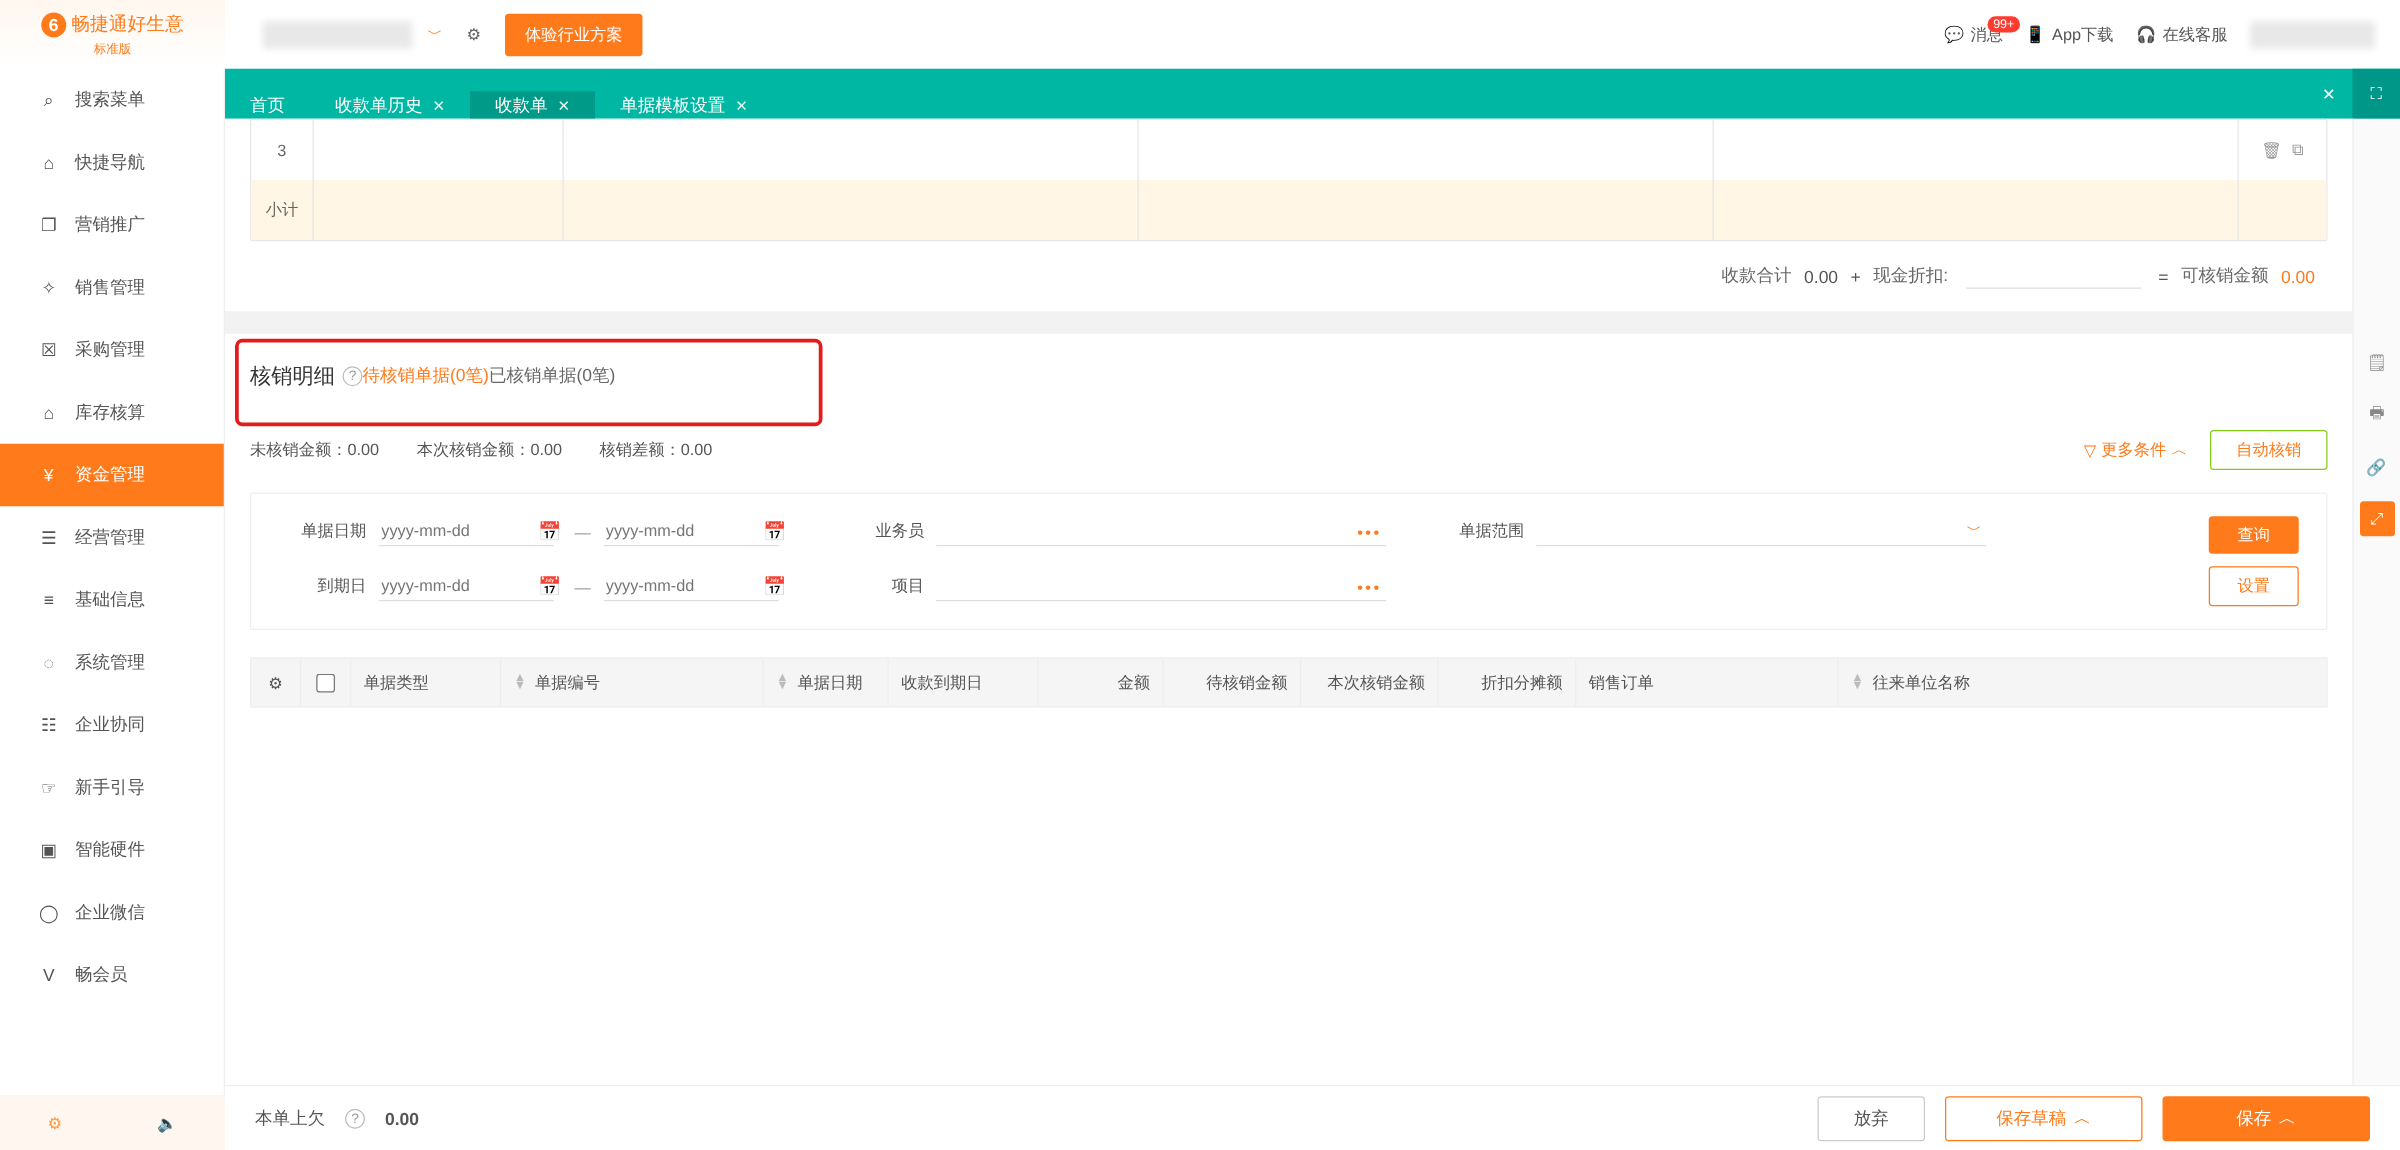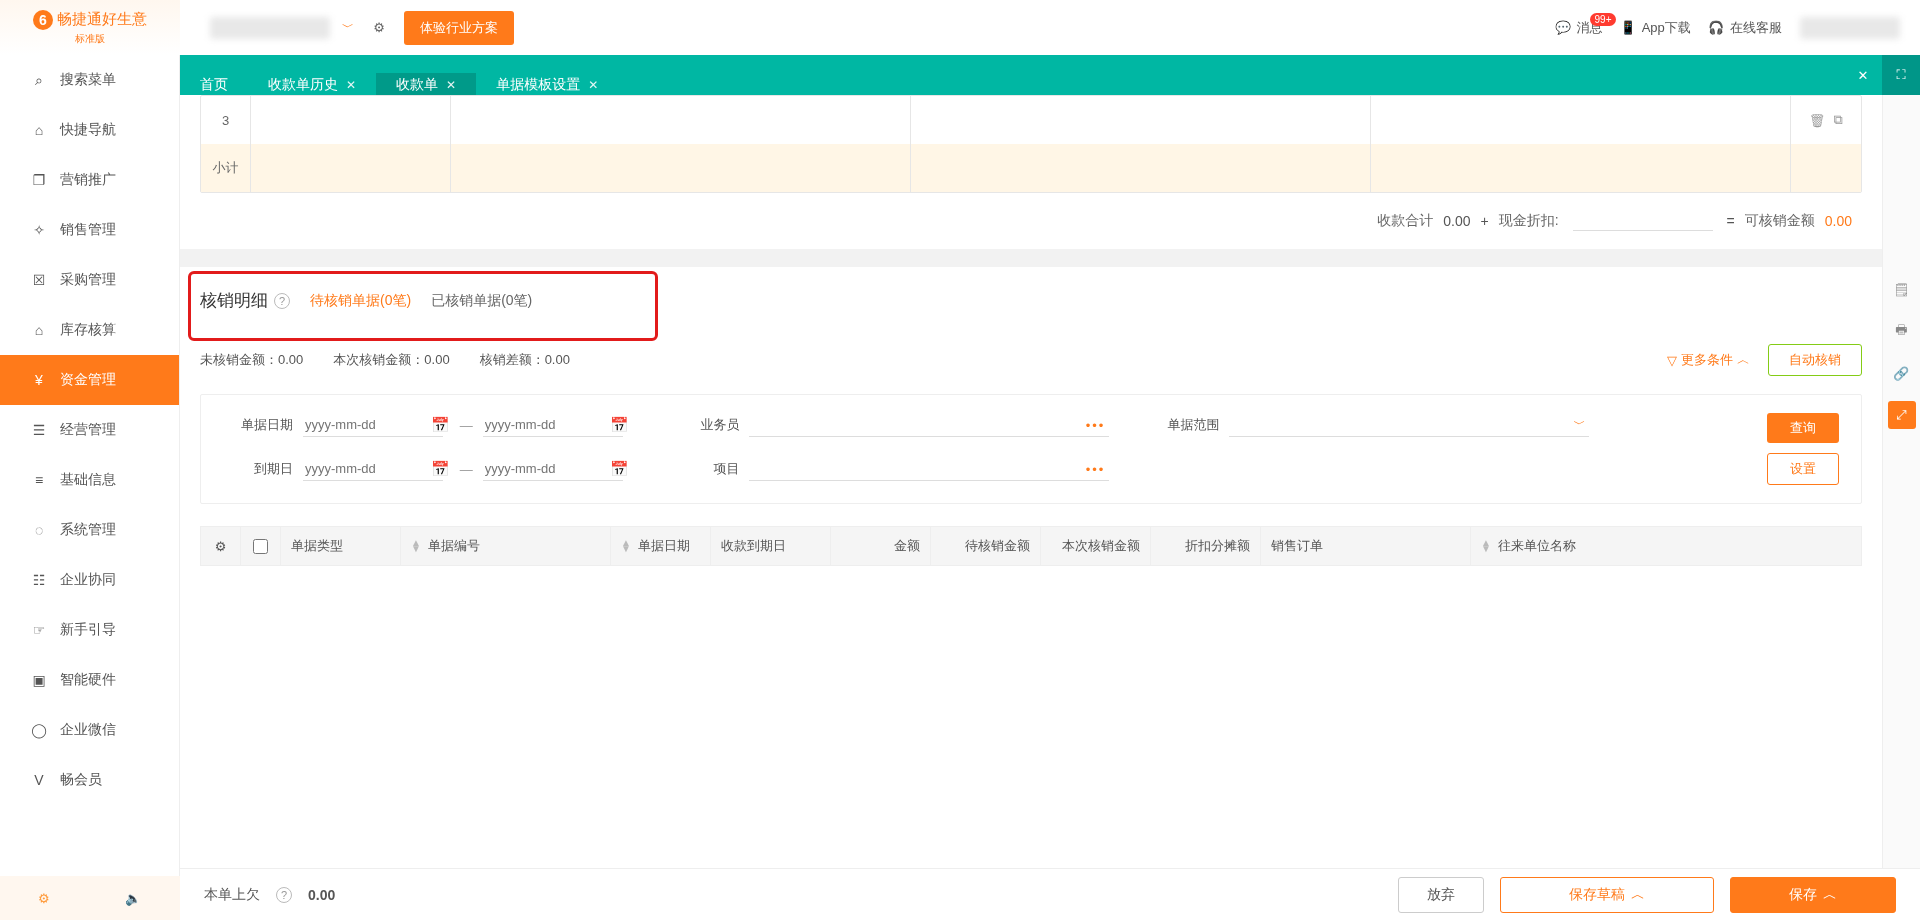--- a/index.html
+++ b/index.html
@@ -55,21 +55,21 @@
 
 .totals { display:flex; justify-content:flex-end; align-items:center; gap:10px; padding:18px 10px; color:#555; font-size:14px; }
 .totals .lbl { color:#666; }
 .totals .val-orange { color:#ff7a1a; font-weight:500; }
 .underline-input { border:none; border-bottom:1px solid #ddd; width:140px; padding:2px 4px; font-size:13px; margin:0 4px; }
 
 
 .grey-strip { height:18px; background:#f2f2f2; margin:0 -20px; }
 
 
-.hx-head { display:flex; align-items:center; gap:20px; margin-top:22px; position:relative; }
+.hx-head { display:flex; align-items:center; margin-top:22px; position:relative; }
 .hx-title { font-size:17px; color:#333; display:flex; align-items:center; gap:6px; }
 .hx-q { width:16px; height:16px; border:1px solid #bbb; border-radius:50%; display:flex; align-items:center; justify-content:center; font-size:11px; color:#999; }
 .hx-tab { font-size:14px; cursor:pointer; color:#666; }
 .hx-tab.active { color:#ff7a1a; }
 
 .red-box { position:absolute; left:-12px; top:-18px; width:470px; height:70px; border:3px solid #e21b1b; border-radius:6px; pointer-events:none; }
 
 
 .amt-row { display:flex; align-items:center; gap:30px; margin-top:32px; color:#555; font-size:13px; }
 .amt-row .right { margin-left:auto; display:flex; align-items:center; gap:18px; }
@@ -108,21 +108,21 @@
 
 .right-rail { position:absolute; top:95px; right:0; width:38px; bottom:52px; background:#fafafa; border-left:1px solid #eee; display:flex; flex-direction:column; align-items:center; padding-top:180px; gap:14px; }
 .rail-btn { width:28px; height:28px; display:flex; align-items:center; justify-content:center; color:#888; cursor:pointer; border-radius:3px; }
 .rail-btn.active { background:#ff7a1a; color:#fff; }
 
 
 .bottom-bar { position:absolute; left:180px; right:0; bottom:0; height:52px; border-top:1px solid #eee; background:#fff; display:flex; align-items:center; padding:0 24px; }
 .bb-left { display:flex; align-items:center; gap:16px; color:#555; font-size:14px; }
 .bb-right { margin-left:auto; display:flex; align-items:center; gap:16px; }
 .btn-plain { background:#fff; border:1px solid #ccc; color:#555; padding:8px 28px; border-radius:3px; font-size:14px; cursor:pointer; }
-.btn-outline-lg { background:#fff; border:1px solid #ff7a1a; color:#ff7a1a; padding:8px 68px; border-radius:3px; font-size:14px; cursor:pointer; display:flex; align-items:center; gap:6px; }
+.btn-outline-lg { background:#fff; border:1px solid #ff7a1a; color:#ff7a1a; padding:8px 40px; border-radius:3px; font-size:14px; cursor:pointer; display:flex; align-items:center; gap:6px; }
 .btn-orange-lg { background:#ff7a1a; border:1px solid #ff7a1a; color:#fff; padding:8px 58px; border-radius:3px; font-size:14px; cursor:pointer; display:flex; align-items:center; gap:6px; }
 input[type=checkbox]{ width:15px; height:15px; }
 </style>
 </head>
 <body>
 
 <div class="top-header">
   <div class="logo-box">
     <div class="logo-row">
       <span class="logo-mark">6</span>

